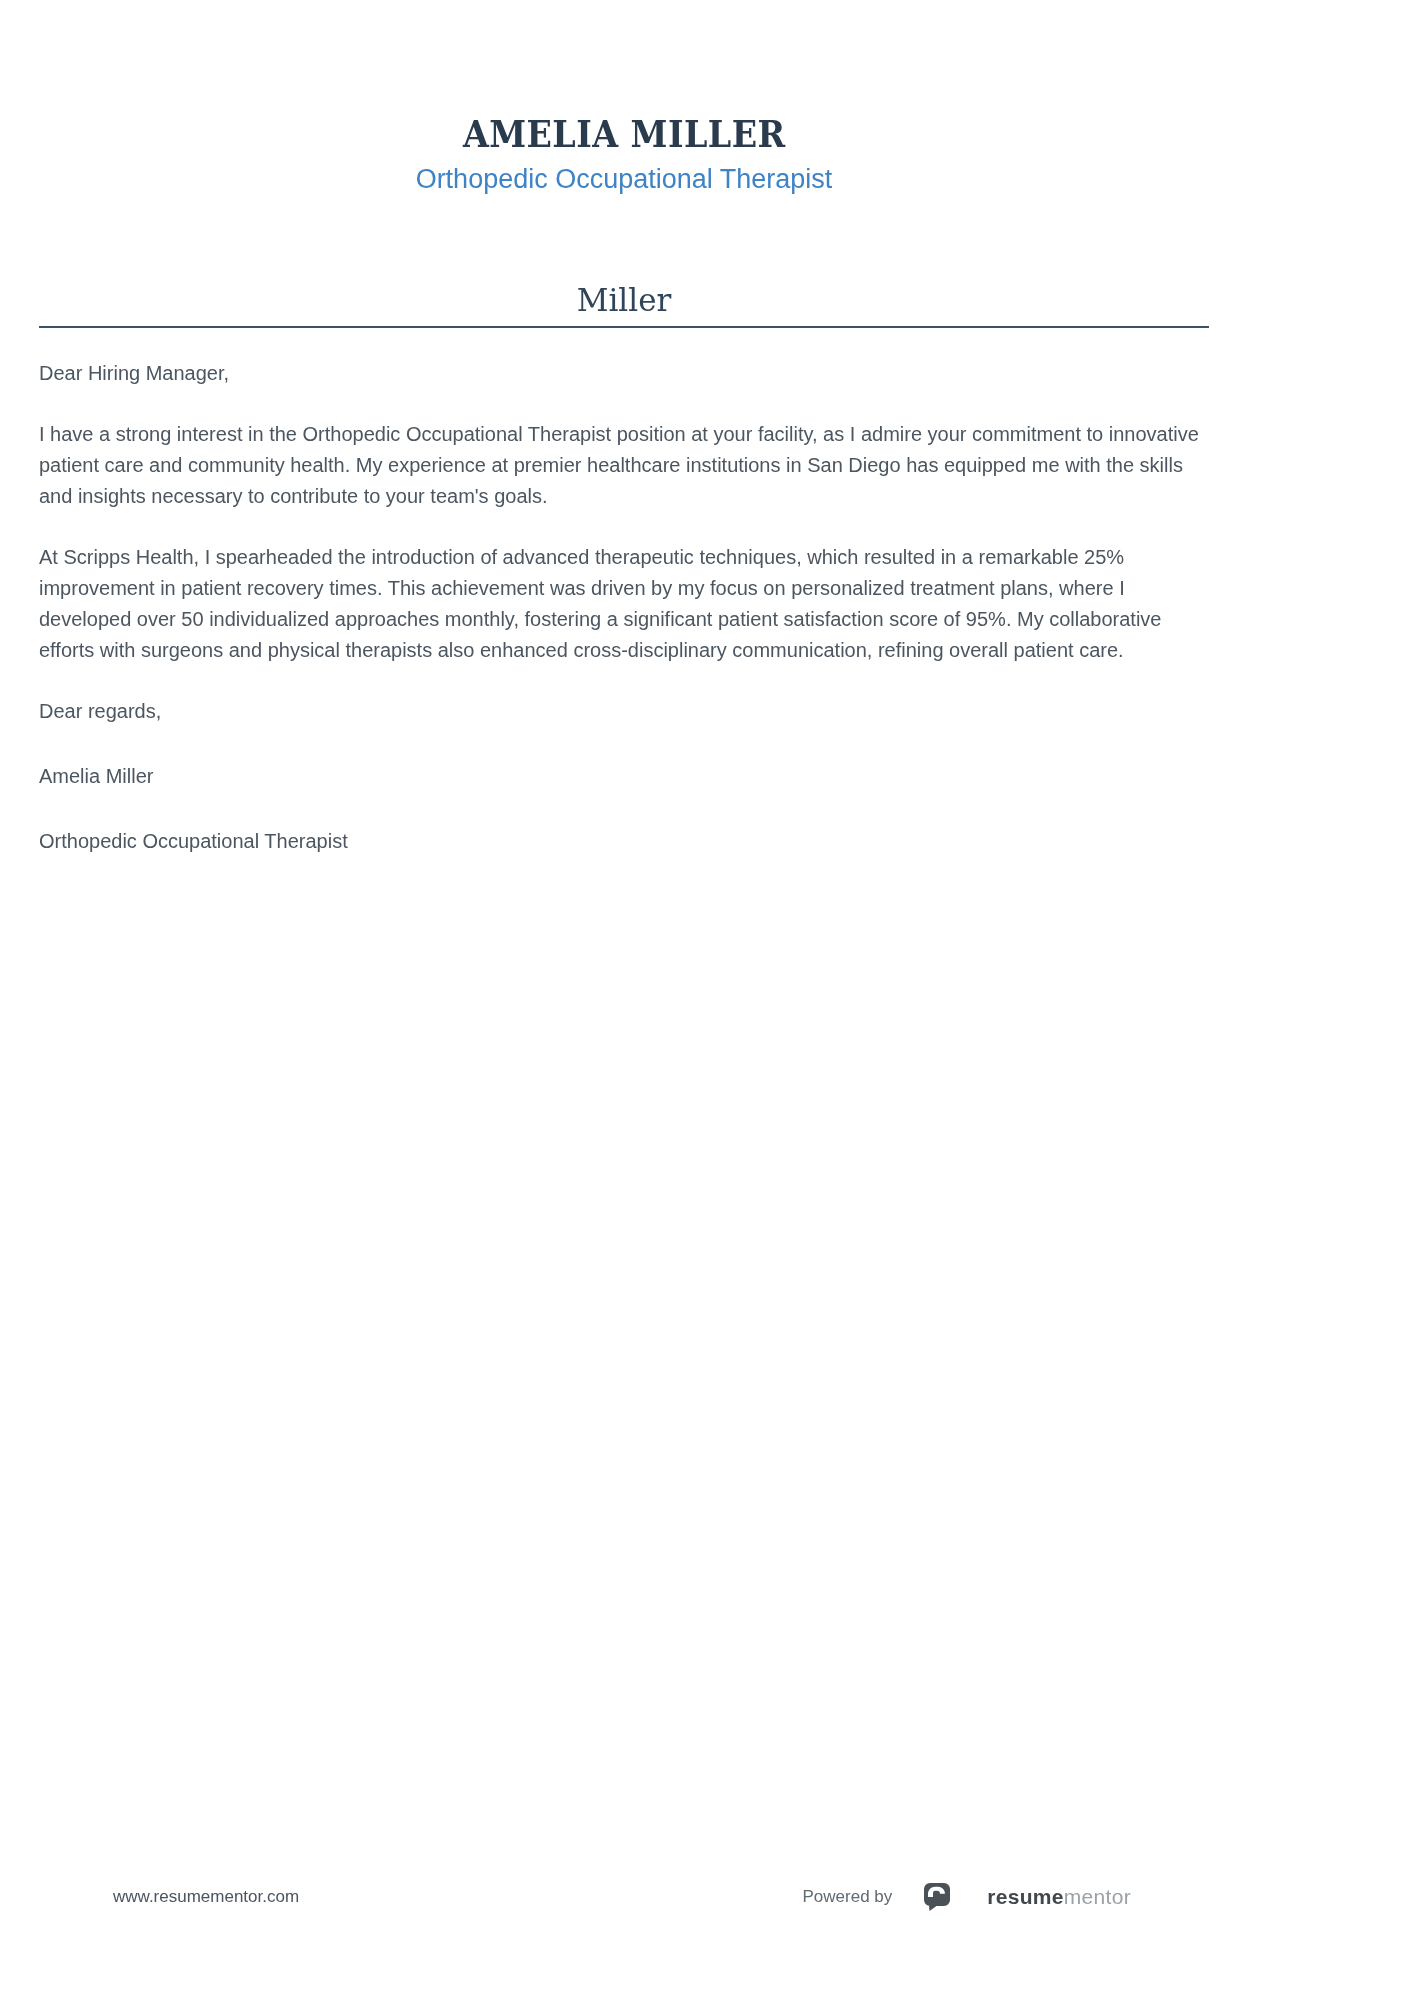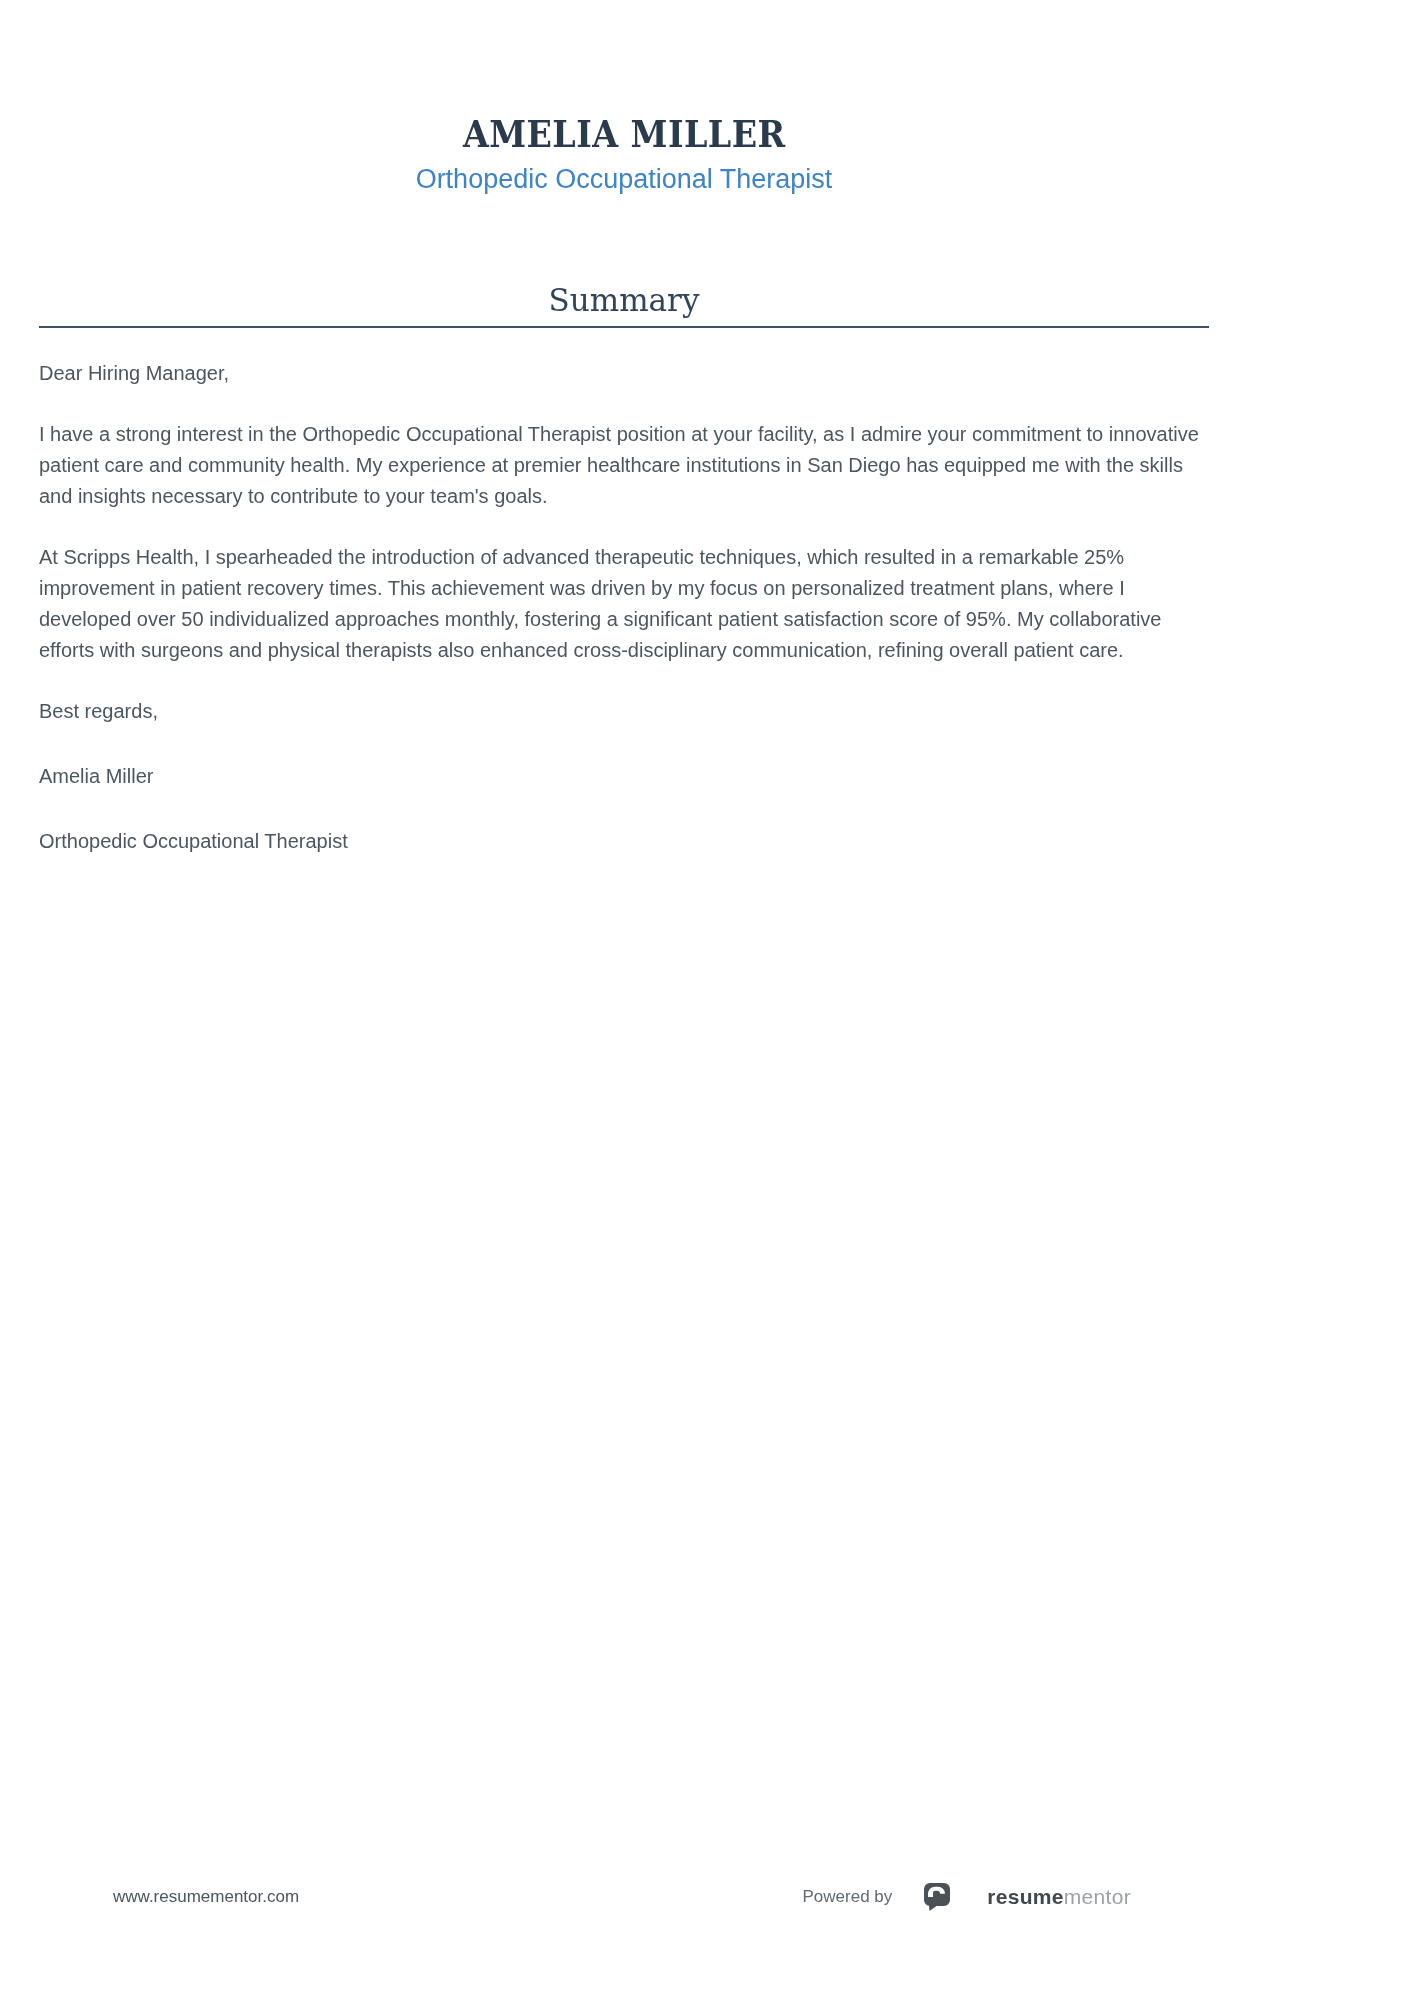--- a/index.html
+++ b/index.html
@@ -123,29 +123,29 @@
 
 <div class="page">
 
   <header class="header">
     <h1 class="candidate-name">AMELIA MILLER</h1>
     <div class="job-title">Orthopedic Occupational Therapist</div>
   </header>
 
   <main class="content">
     <div class="heading-wrap">
-      <h2 class="section-heading">Summary</h2>
+      <h2 class="section-heading">Miller</h2>
     </div>
 
     <p>Dear Hiring Manager,</p>
     <p>I have a strong interest in the Orthopedic Occupational Therapist position at your facility, as I admire your commitment to innovative patient care and community health. My experience at premier healthcare institutions in San Diego has equipped me with the skills and insights necessary to contribute to your team's goals.</p>
     <p>At Scripps Health, I spearheaded the introduction of advanced therapeutic techniques, which resulted in a remarkable 25% improvement in patient recovery times. This achievement was driven by my focus on personalized treatment plans, where I developed over 50 individualized approaches monthly, fostering a significant patient satisfaction score of 95%. My collaborative efforts with surgeons and physical therapists also enhanced cross-disciplinary communication, refining overall patient care.</p>
 
     <div class="closing-group">
-      <p>Best regards,</p>
+      <p>Dear regards,</p>
       <p>Amelia Miller</p>
       <p>Orthopedic Occupational Therapist</p>
     </div>
   </main>
 
   <footer class="footer">
     <span class="footer-website">www.resumementor.com</span>
     <div class="powered">
       <span class="powered-by-label">Powered by</span>
       <span class="logo">

